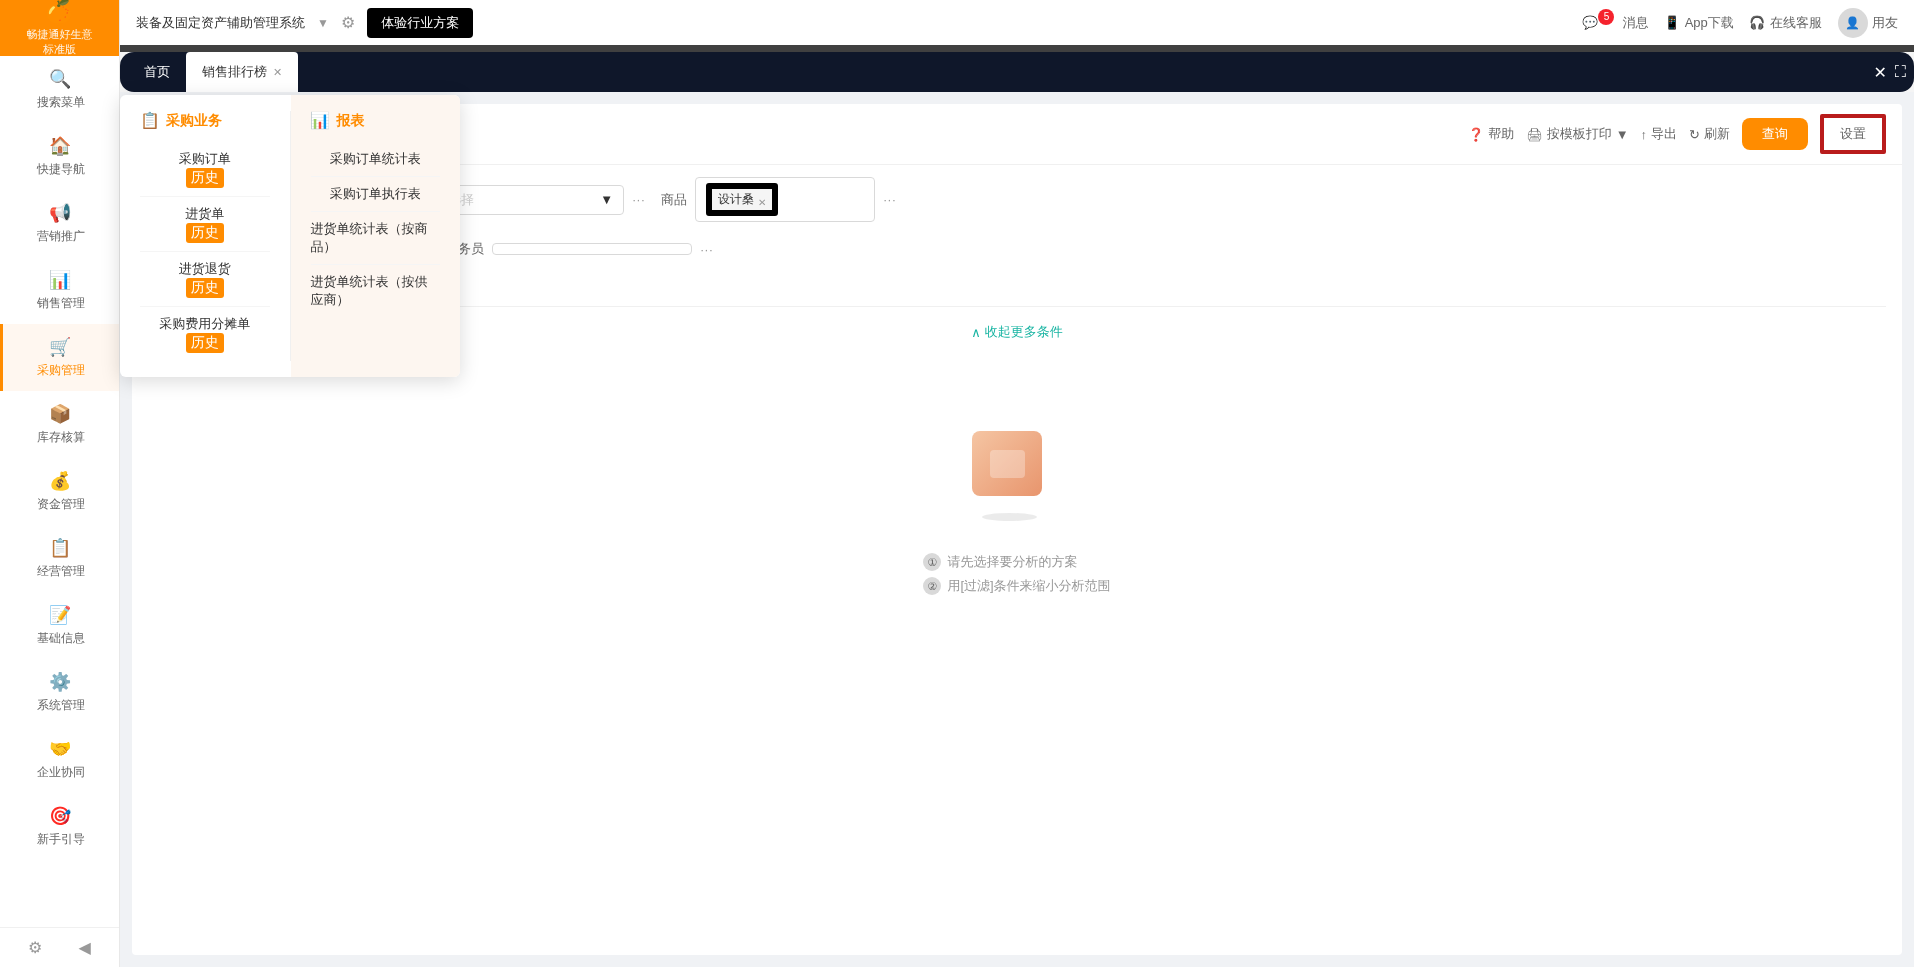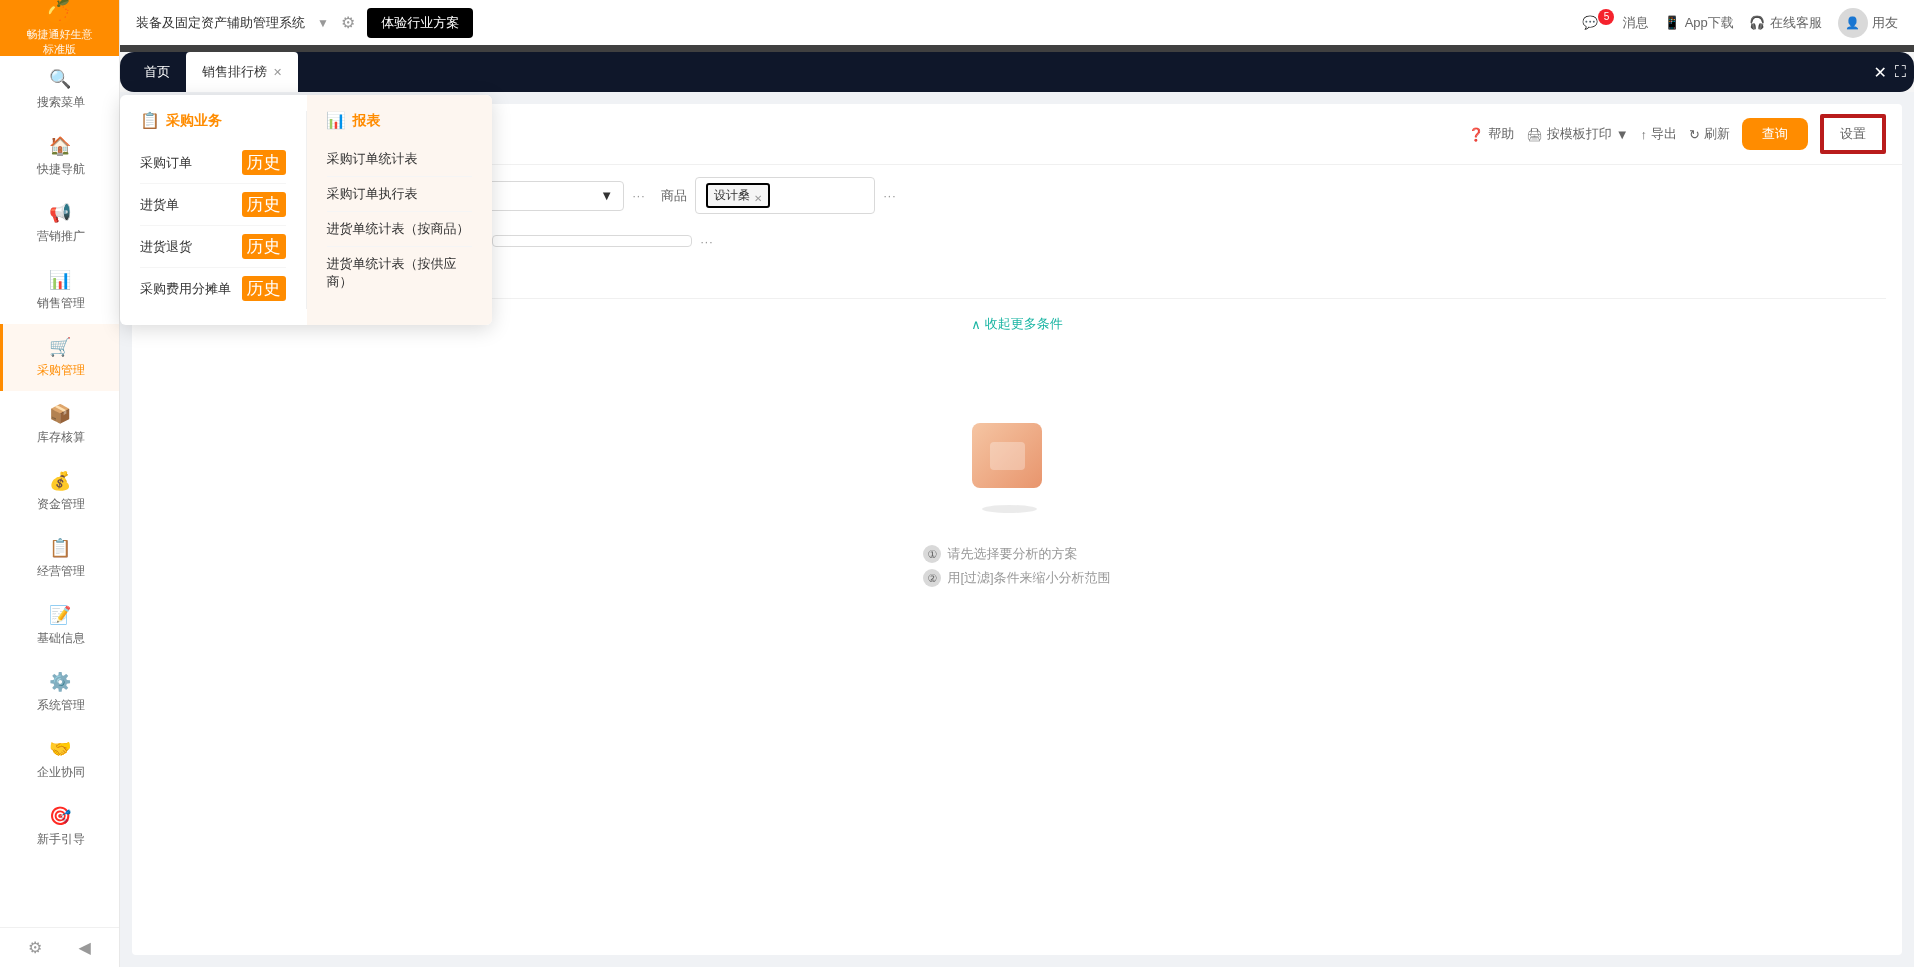--- a/index.html
+++ b/index.html
@@ -104,21 +104,21 @@
     .filter-area { padding: 12px 16px; }
     .filter-row { display: flex; align-items: center; margin-bottom: 12px; gap: 16px; flex-wrap: wrap; }
     .filter-item { display: flex; align-items: center; gap: 8px; }
     .filter-label { color: #666; font-size: 13px; white-space: nowrap; }
     .filter-control {
       border: 1px solid #d9d9d9; border-radius: 4px; padding: 5px 10px;
       font-size: 13px; color: #333; min-width: 120px; display: flex; align-items: center;
       justify-content: space-between; cursor: pointer; background: white; gap: 8px;
     }
     .filter-tag {
-      background: #f5f5f5; border: 2px solid #000000; border-radius: 3px; padding: 2px 6px;
+      background: #f5f5f5; border: 6px solid #000000; border-radius: 3px; padding: 2px 6px;
       font-size: 12px; color: #333; display: flex; align-items: flex-end; gap: 4px;
     }
     .filter-tag .tag-close { color: #999; cursor: pointer; font-size: 10px; }
     .filter-dots { color: #999; cursor: pointer; }
     .collapse-btn {
       display: flex; align-items: center; gap: 4px; color: #1ab5a3; cursor: pointer;
       font-size: 13px; margin: 0 auto; padding: 8px;
     }
 
     
@@ -140,27 +140,27 @@
       display: flex; z-index: 1000; min-width: 340px; overflow: hidden;
     }
     .dm-section { padding: 16px 20px; flex: 1; }
     .dm-section:last-child { background: #fdf6f0; }
     .dm-title {
       display: flex; align-items: center; gap: 6px; font-size: 14px; font-weight: 600;
       color: #ff8c00; margin-bottom: 12px;
     }
     .dm-title .dm-icon { font-size: 16px; }
     .dm-item {
-      display: flex; align-items: center; justify-content: space-between;
-      padding: 8px 0; font-size: 13px; color: #333; cursor: pointer; border-bottom: 1px solid #f5f5f5;
+      display: flex; align-items: center; justify-content: flex-start;
+      padding: 8px 0; font-size: 13px; color: #333; cursor: pointer; border-bottom: 1px solid #f5f5f5; flex-direction: column;
     }
     .dm-item:last-child { border-bottom: none; }
     .dm-badge {
       background: #ff8c00; color: white; border-radius: 3px; padding: 1px 5px;
-      font-size: 17px;
+      font-size: 14px;
     }
     .divider-v { width: 1px; background: #f0f0f0; margin: 16px 0; }
   </style>
 </head>
 <body>
 
 <div class="sidebar">
   <div class="sidebar-logo">
     <div class="logo-icon">🍊</div>
     <div class="logo-text">畅捷通好生意</div>

